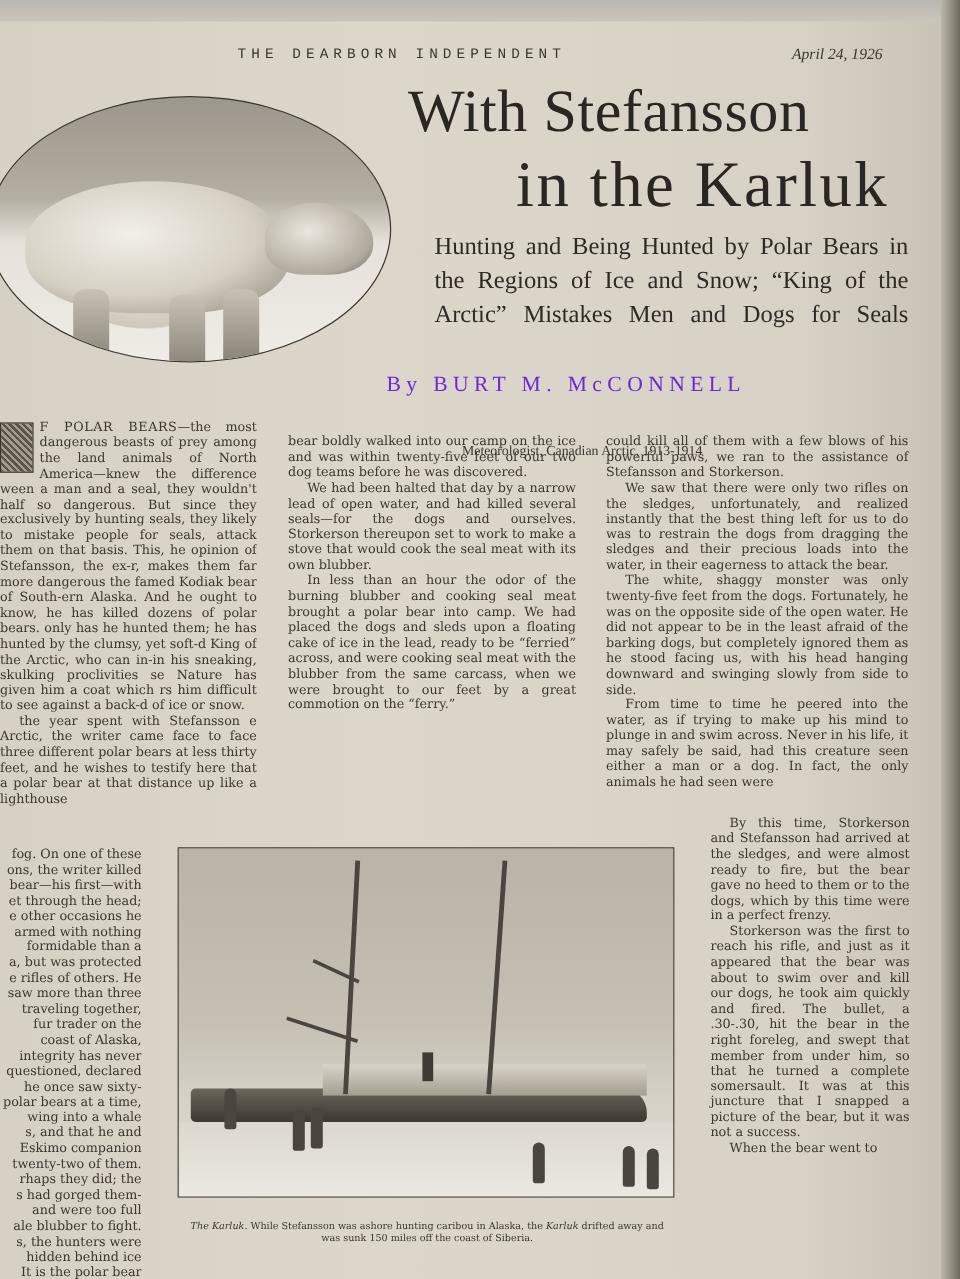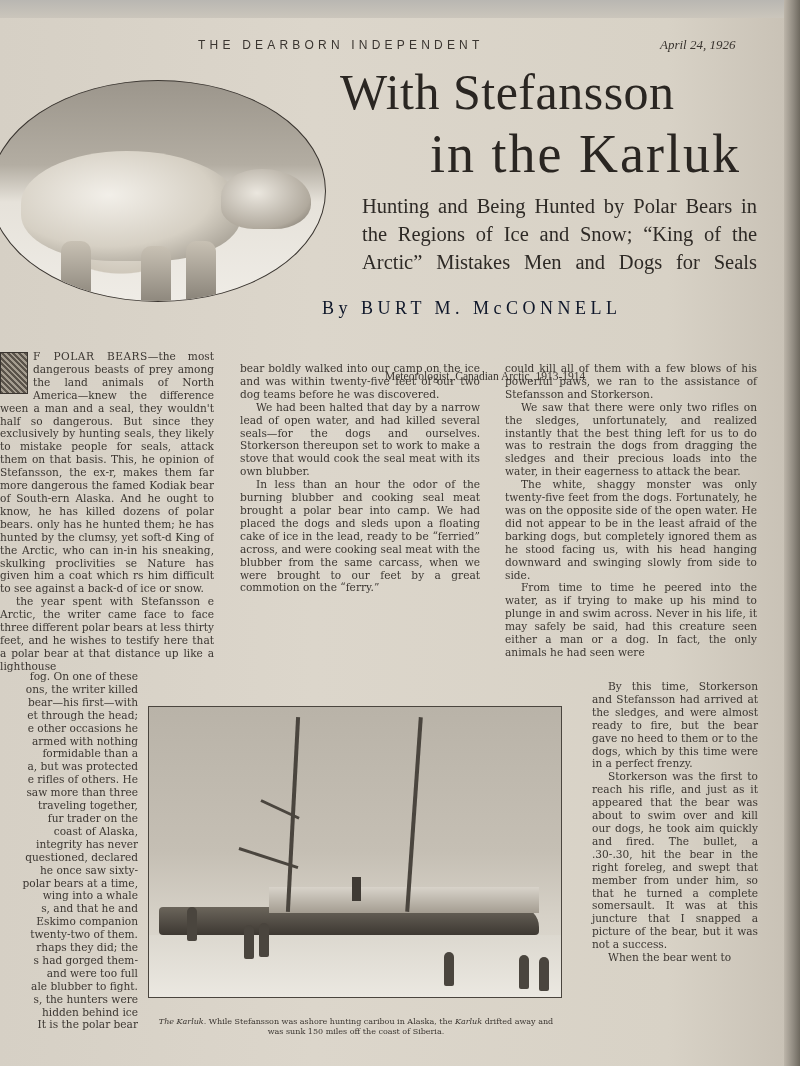--- a/index.html
+++ b/index.html
@@ -16,21 +16,21 @@
   .spine {
     position: absolute; right: 0; top: 0; width: 16px; height: 1066px;
     background: linear-gradient(90deg, #bdb6aa, #8f897f 60%, #6e695f);
   }
   .top-shadow {
     position: absolute; left: 0; top: 0; width: 800px; height: 22px;
     background: linear-gradient(180deg, #b9b7b2, #cfc9be);
   }
   .masthead {
     position: absolute; left: 198px; top: 38px;
-    font-family: Liberation Sans, sans-serif; font-size: 12px; letter-spacing: 4.2px;
+    font-family: Liberation Mono, monospace; font-size: 12px; letter-spacing: 4.2px;
     color: #3a3530;
   }
   .date {
     position: absolute; left: 660px; top: 37px;
     font-family: "Liberation Serif", serif; font-style: italic; font-size: 13px; color: #3a3530;
   }
   .photo-bear {
     position: absolute; left: -40px; top: 80px; width: 262px; height: 220px;
     border-radius: 50%; border: 1px solid #3a3530;
     left: -6px; width: 230px;
@@ -59,40 +59,40 @@
     letter-spacing: 0.5px;
   }
   .title-2 { position: absolute; left: 430px; top: 126px; font-family: "Liberation Serif", serif;
     font-size: 54px; line-height: 56px; color: #2a2622; letter-spacing: 2px; }
   .subtitle {
     position: absolute; left: 362px; top: 192px; width: 395px;
     font-family: "Liberation Serif", serif; font-size: 20.5px; line-height: 28px; color: #2e2a26;
     text-align: justify; text-align-last: justify;
   }
   .byline {
-    position: absolute; left: 322px; top: 298px;
-    font-family: "Liberation Serif", serif; font-size: 18px; letter-spacing: 4.5px; color: #0f172a;
+    position: absolute; left: 322px; top: 310px;
+    font-family: "Liberation Serif", serif; font-size: 18px; letter-spacing: 4.5px; color: #6d28d9;
   }
   .credit {
     position: absolute; left: 385px; top: 334px;
     font-family: "Liberation Serif", serif; font-size: 11.5px; color: #3a3530; margin-top: 36px;
   }
   .col {
     position: absolute;
     font-family: "DejaVu Serif", serif; font-size: 10.6px; line-height: 12.9px; color: #3b3631;
     text-align: justify;
   }
   .col p { margin: 0; text-indent: 16px; }
   .col p.noindent { text-indent: 0; }
   .col1 { left: 0; top: 350px; width: 214px; overflow: hidden; }
   .col1 .inner { margin-left: -18px; }
   .col2 { left: 240px; top: 362px; width: 240px; }
   .col3 { left: 505px; top: 362px; width: 252px; }
   .col4 { left: 592px; top: 680px; width: 166px; }
-  .col1b { left: 0; top: 670px; width: 118px; overflow: hidden; margin-left: 20px; }
+  .col1b { left: 0; top: 706px; width: 118px; overflow: hidden; }
   .col1b .inner { margin-left: -8px; }
   .dropcap {
     float: left; width: 26px; height: 40px; margin: 2px 5px 0 0;
     background:
       repeating-linear-gradient(45deg, #5a534a 0 2px, #a49c8f 2px 4px);
     border: 1px solid #3a3530;
   }
   .caps { letter-spacing: 0.5px; }
   .ship-photo {
     position: absolute; left: 148px; top: 706px; width: 412px; height: 290px;

